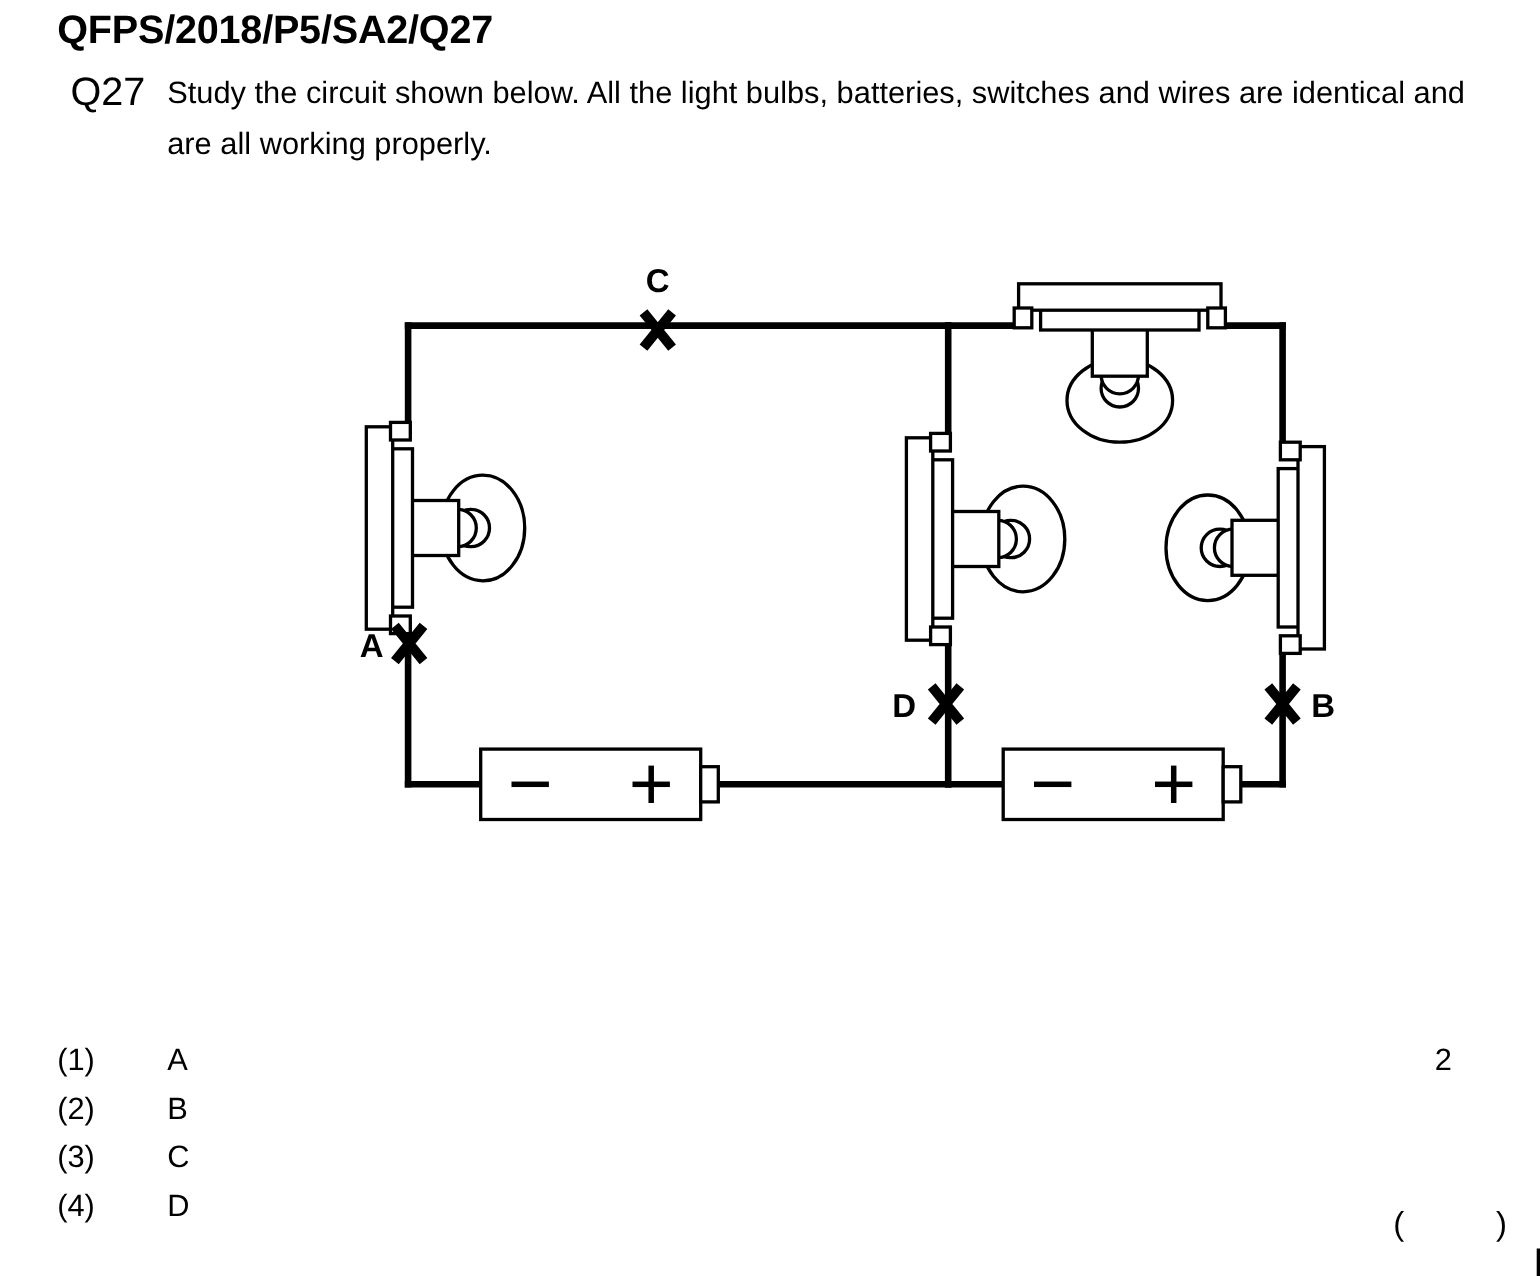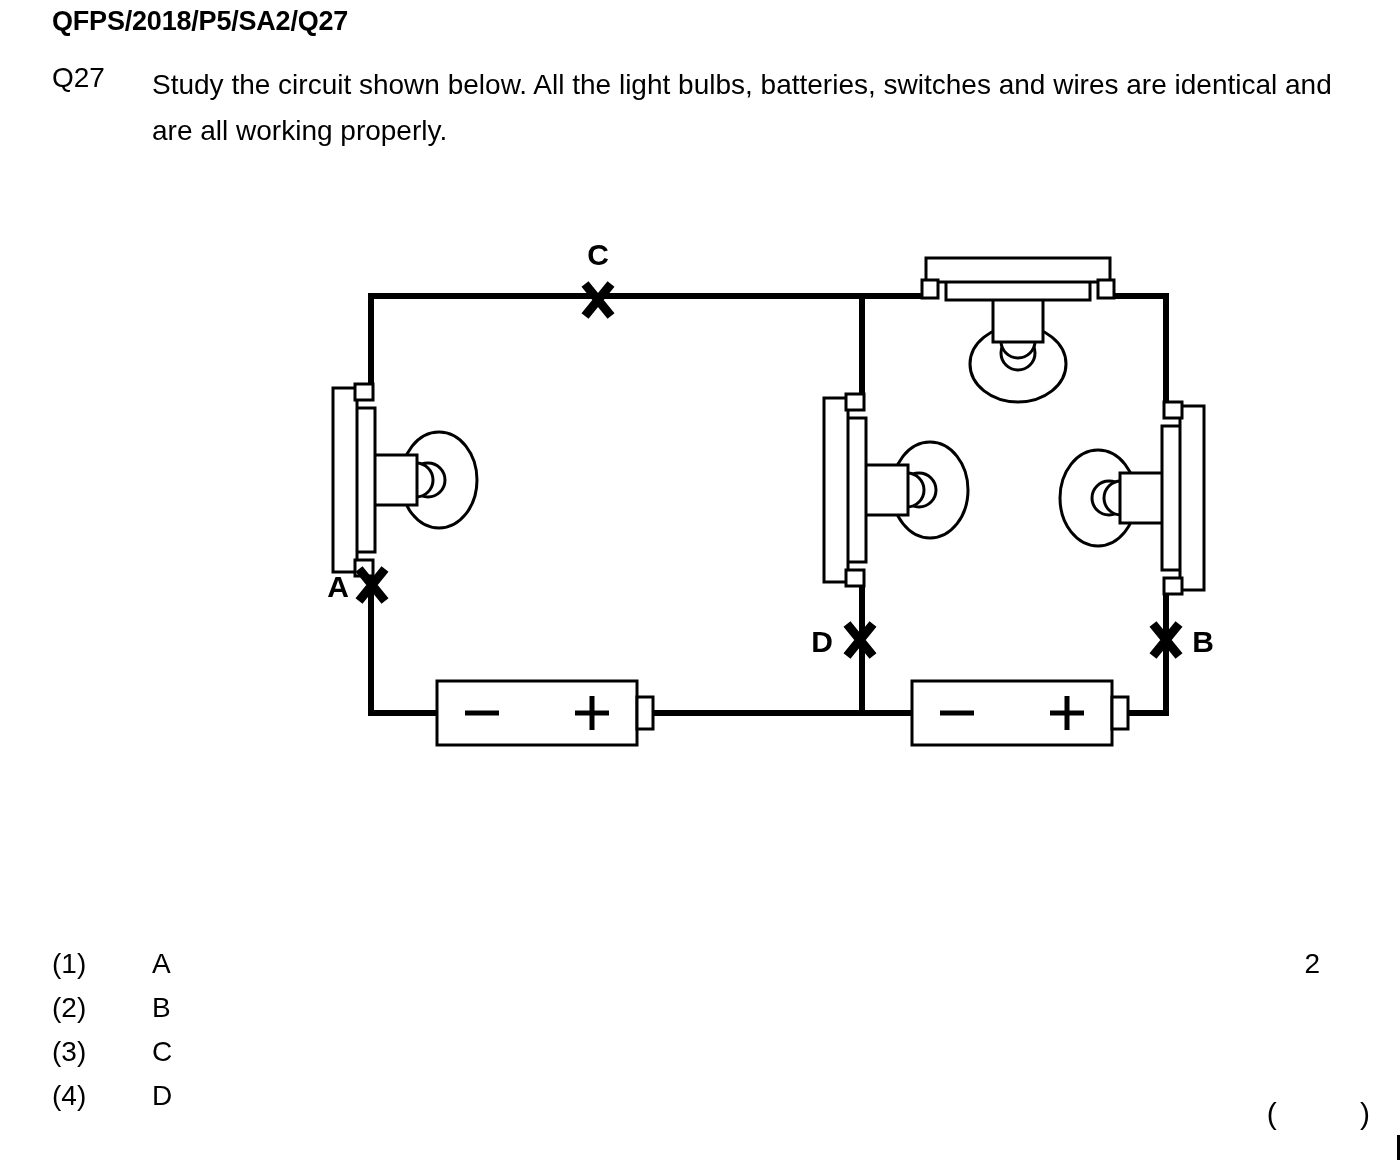--- a/index.html
+++ b/index.html
@@ -21,32 +21,32 @@
     position: relative;
     width: 1400px;
     height: 1160px;
   }
 
   
   .doc-code {
     position: absolute;
     left: 52px;
     top: 6px;
-    font-size: 27px;
+    font-size: 36px;
     font-weight: bold;
     letter-spacing: -0.2px;
     white-space: nowrap;
   }
 
   
   .q-number {
     position: absolute;
-    left: 52px;
+    left: 64px;
     top: 62px;
-    font-size: 28px;
+    font-size: 36px;
     font-weight: normal;
   }
   .q-stem {
     position: absolute;
     left: 152px;
     top: 62px;
     width: 1200px;
     font-size: 28px;
     line-height: 46px;
     font-weight: normal;

